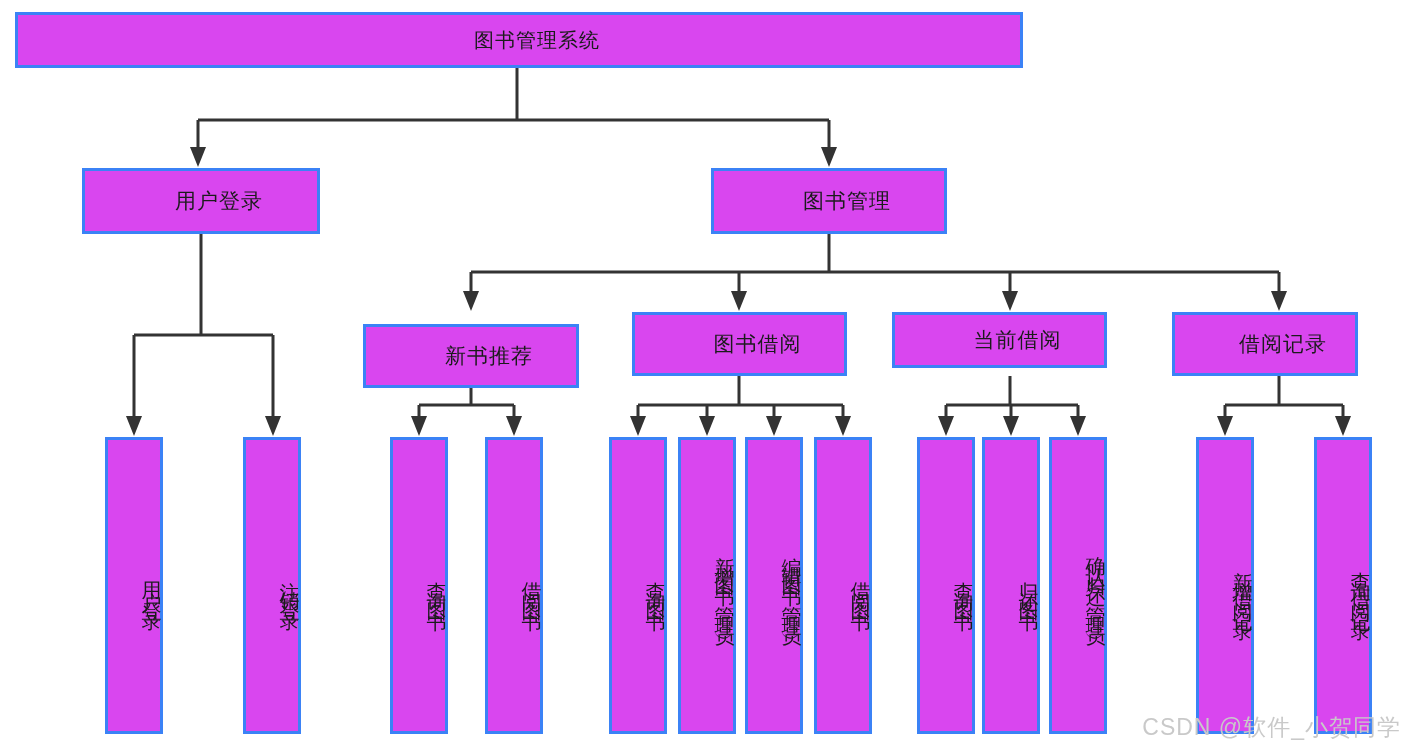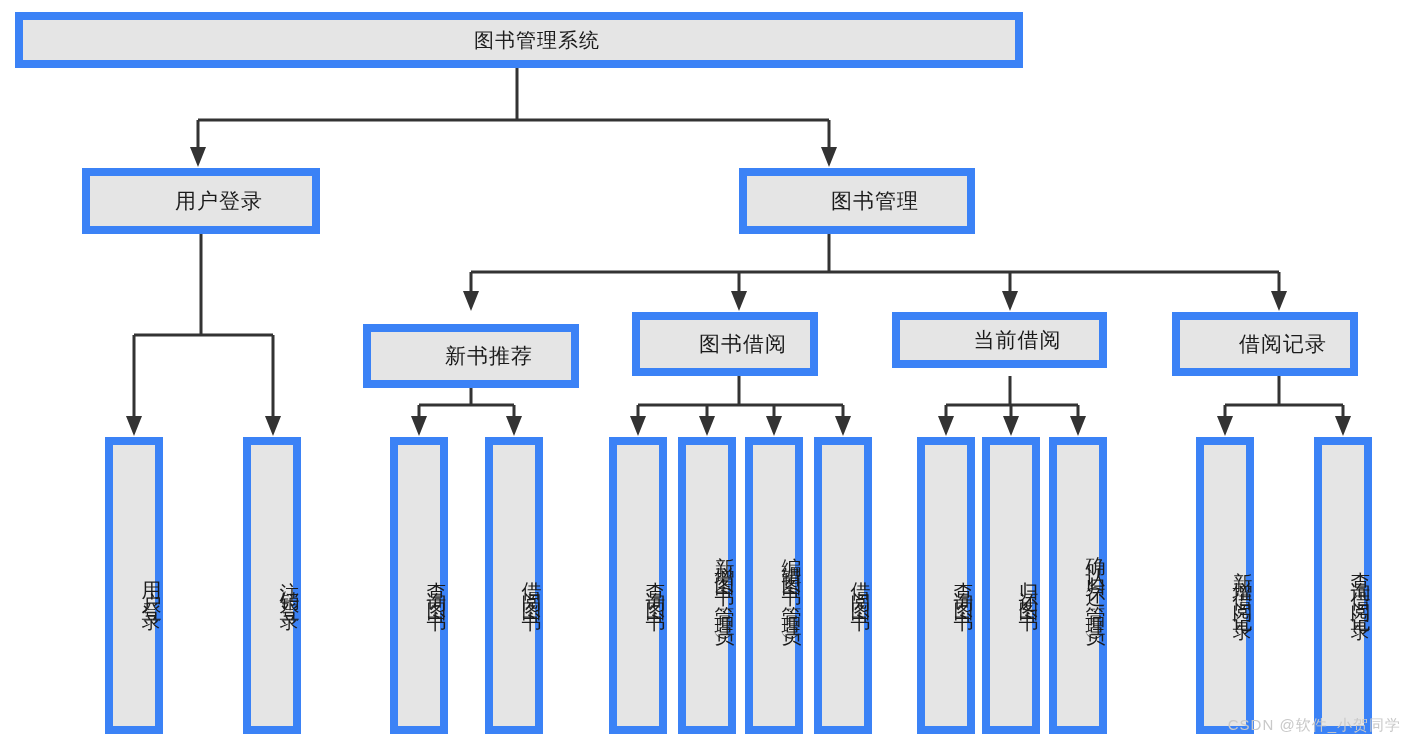--- a/index.html
+++ b/index.html
@@ -17,22 +17,22 @@
   }
   .connectors {
     position: absolute;
     left: 0;
     top: 0;
     z-index: 1;
   }
   .node {
     position: absolute;
     box-sizing: border-box;
-    border: 8px solid #3b82f6;
-    background: #e5e5e5;
+    border: 3px solid #3b82f6;
+    background: #d946ef;
     display: flex;
     align-items: center;
     justify-content: center;
     color: #1b1b1b;
     font-size: 21px;
     letter-spacing: 1px;
     z-index: 2;
     text-align: center;
     padding-left: 36px;
   }
@@ -42,22 +42,22 @@
   .node.leaf {
     writing-mode: vertical-rl;
     text-orientation: mixed;
     font-size: 20px;
     line-height: 1;
     letter-spacing: 10px;
   }
   .watermark {
     position: absolute;
     right: 4px;
-    bottom: 12px;
-    font-size: 15px;
+    bottom: 4px;
+    font-size: 23px;
     color: #c9c9c9;
     letter-spacing: 1px;
     z-index: 5;
     white-space: nowrap;
   }
 </style>
 </head>
 <body>
 
 <div class="canvas">
@@ -101,24 +101,24 @@
       <polygon points="1003,416 1019,416 1011,436"></polygon>
       <polygon points="1070,416 1086,416 1078,436"></polygon>
       <polygon points="1217,416 1233,416 1225,436"></polygon>
       <polygon points="1335,416 1351,416 1343,436"></polygon>
     </g>
   </svg>
 
   <div class="node root" style="left:15px; top:12px; width:1008px; height:56px;">图书管理系统</div>
 
   <div class="node" style="left:82px; top:168px; width:238px; height:66px;">用户登录</div>
-  <div class="node" style="left:711px; top:168px; width:236px; height:66px;margin-left:28px;">图书管理</div>
+  <div class="node" style="left:711px; top:168px; width:236px; height:66px;">图书管理</div>
 
   <div class="node" style="left:363px; top:312px; width:216px; height:64px;margin-top:12px;">新书推荐</div>
-  <div class="node" style="left:632px; top:312px; width:186px; height:64px;">图书借阅</div>
+  <div class="node" style="left:632px; top:312px; width:215px; height:64px;">图书借阅</div>
   <div class="node" style="left:892px; top:312px; width:215px; height:56px;">当前借阅</div>
   <div class="node" style="left:1172px; top:312px; width:186px; height:64px;">借阅记录</div>
 
   <div class="node leaf" style="left:105px; top:437px; width:58px; height:297px;">用户登录</div>
   <div class="node leaf" style="left:243px; top:437px; width:58px; height:297px;">注销登录</div>
 
   <div class="node leaf" style="left:390px; top:437px; width:58px; height:297px;">查询图书</div>
   <div class="node leaf" style="left:485px; top:437px; width:58px; height:297px;">借阅图书</div>
 
   <div class="node leaf" style="left:609px; top:437px; width:58px; height:297px;">查询图书</div>

